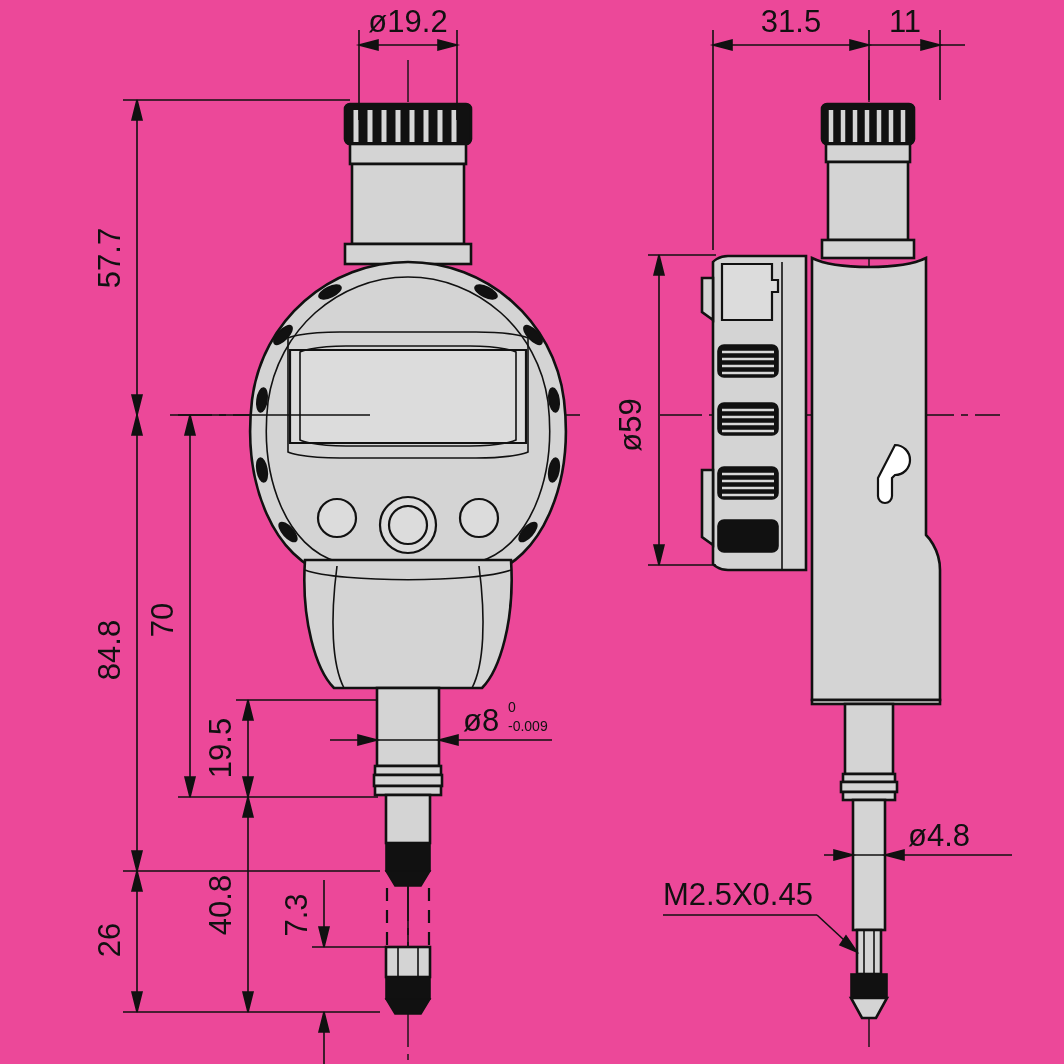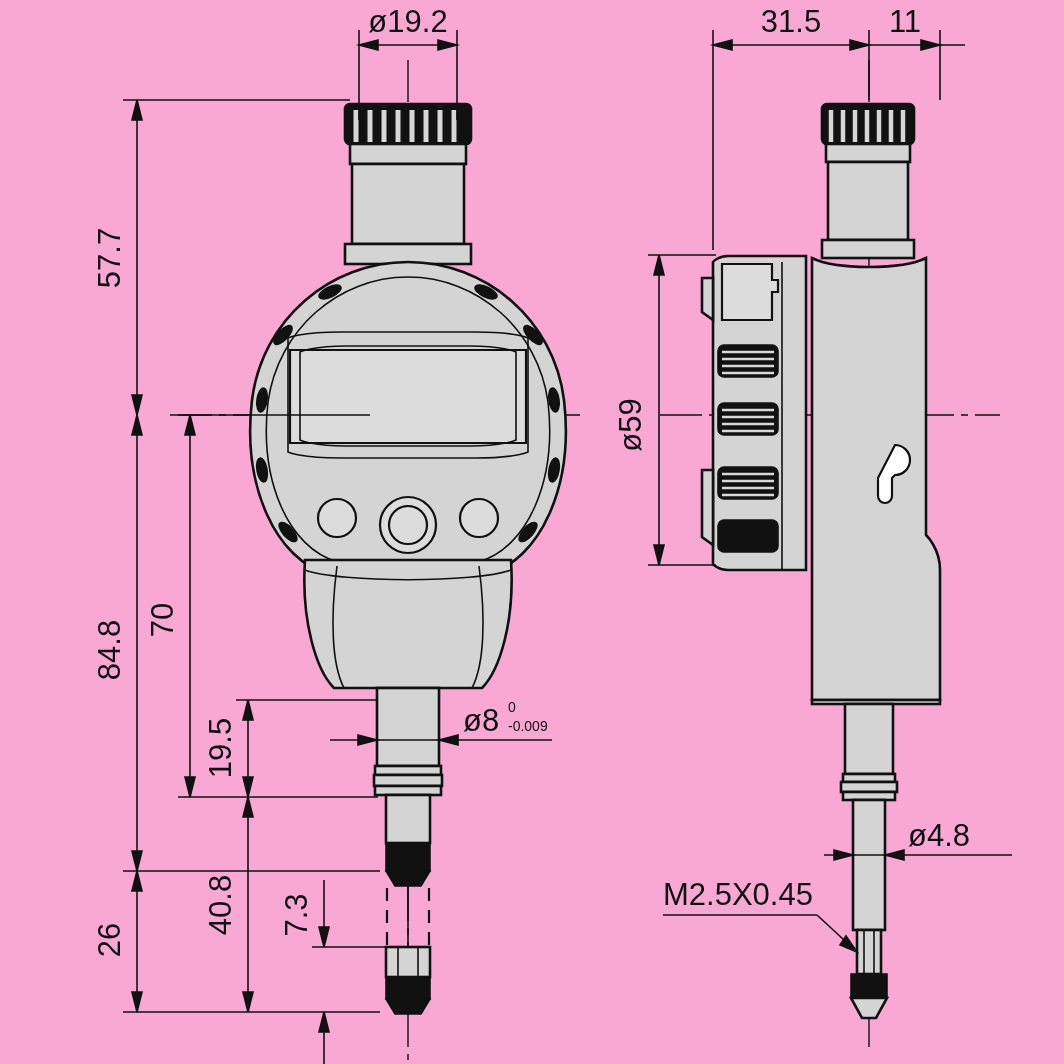--- a/index.html
+++ b/index.html
@@ -7,21 +7,21 @@
     padding: 0;
     background: #ffffff;
   }
   body {
     font-family: "Liberation Sans", sans-serif;
   }
   #sheet {
     position: relative;
     width: 1064px;
     height: 1064px;
-    background: #f9a8d4;
+    background: #ec4899;
     overflow: hidden;
   }
   #drawing {
     position: absolute;
     left: 0;
     top: 0;
     width: 1064px;
     height: 1064px;
   }
   text {

